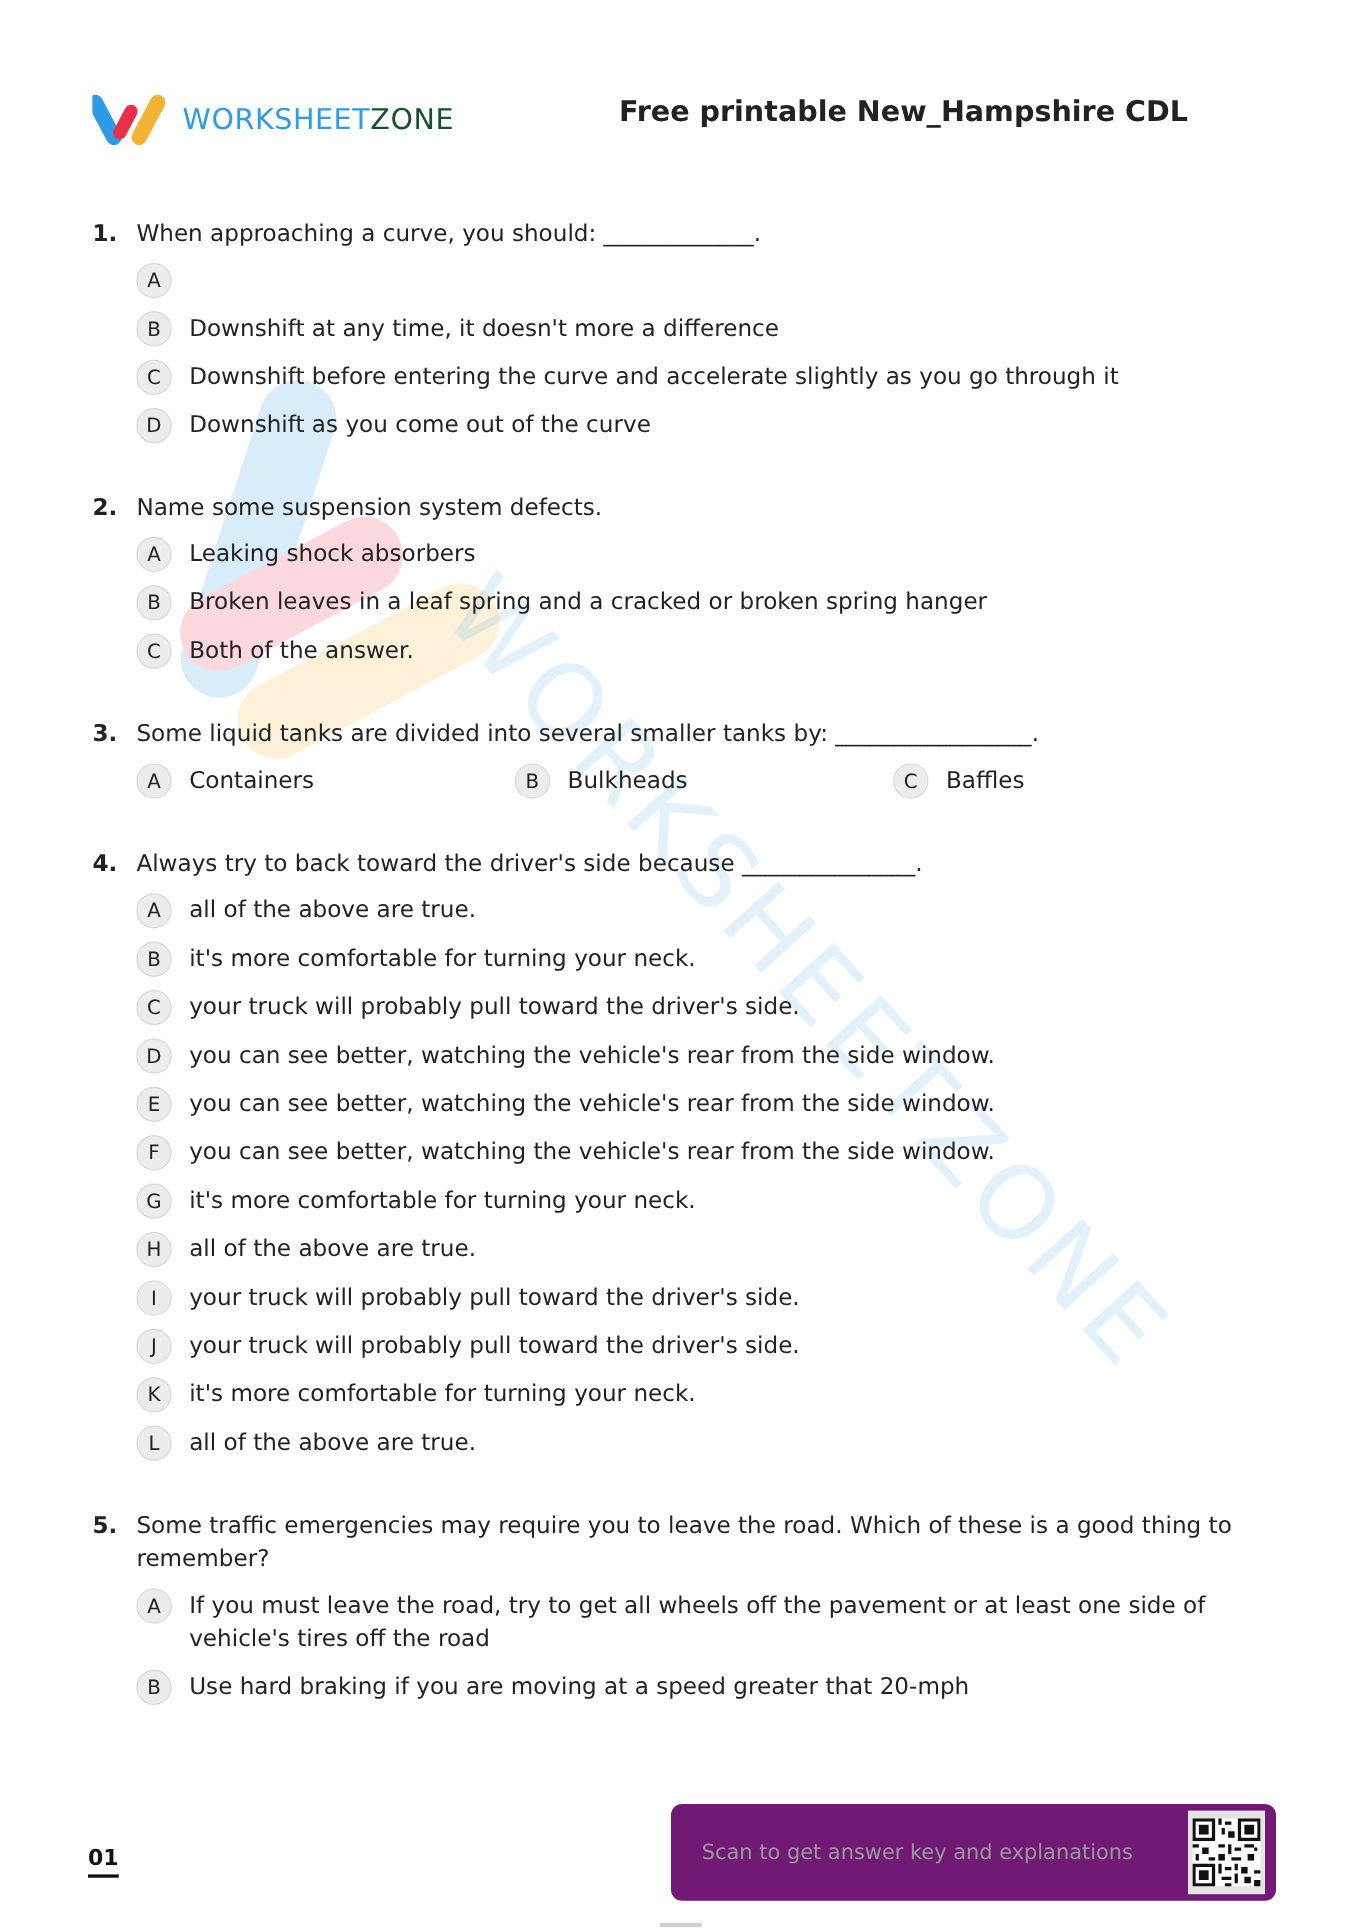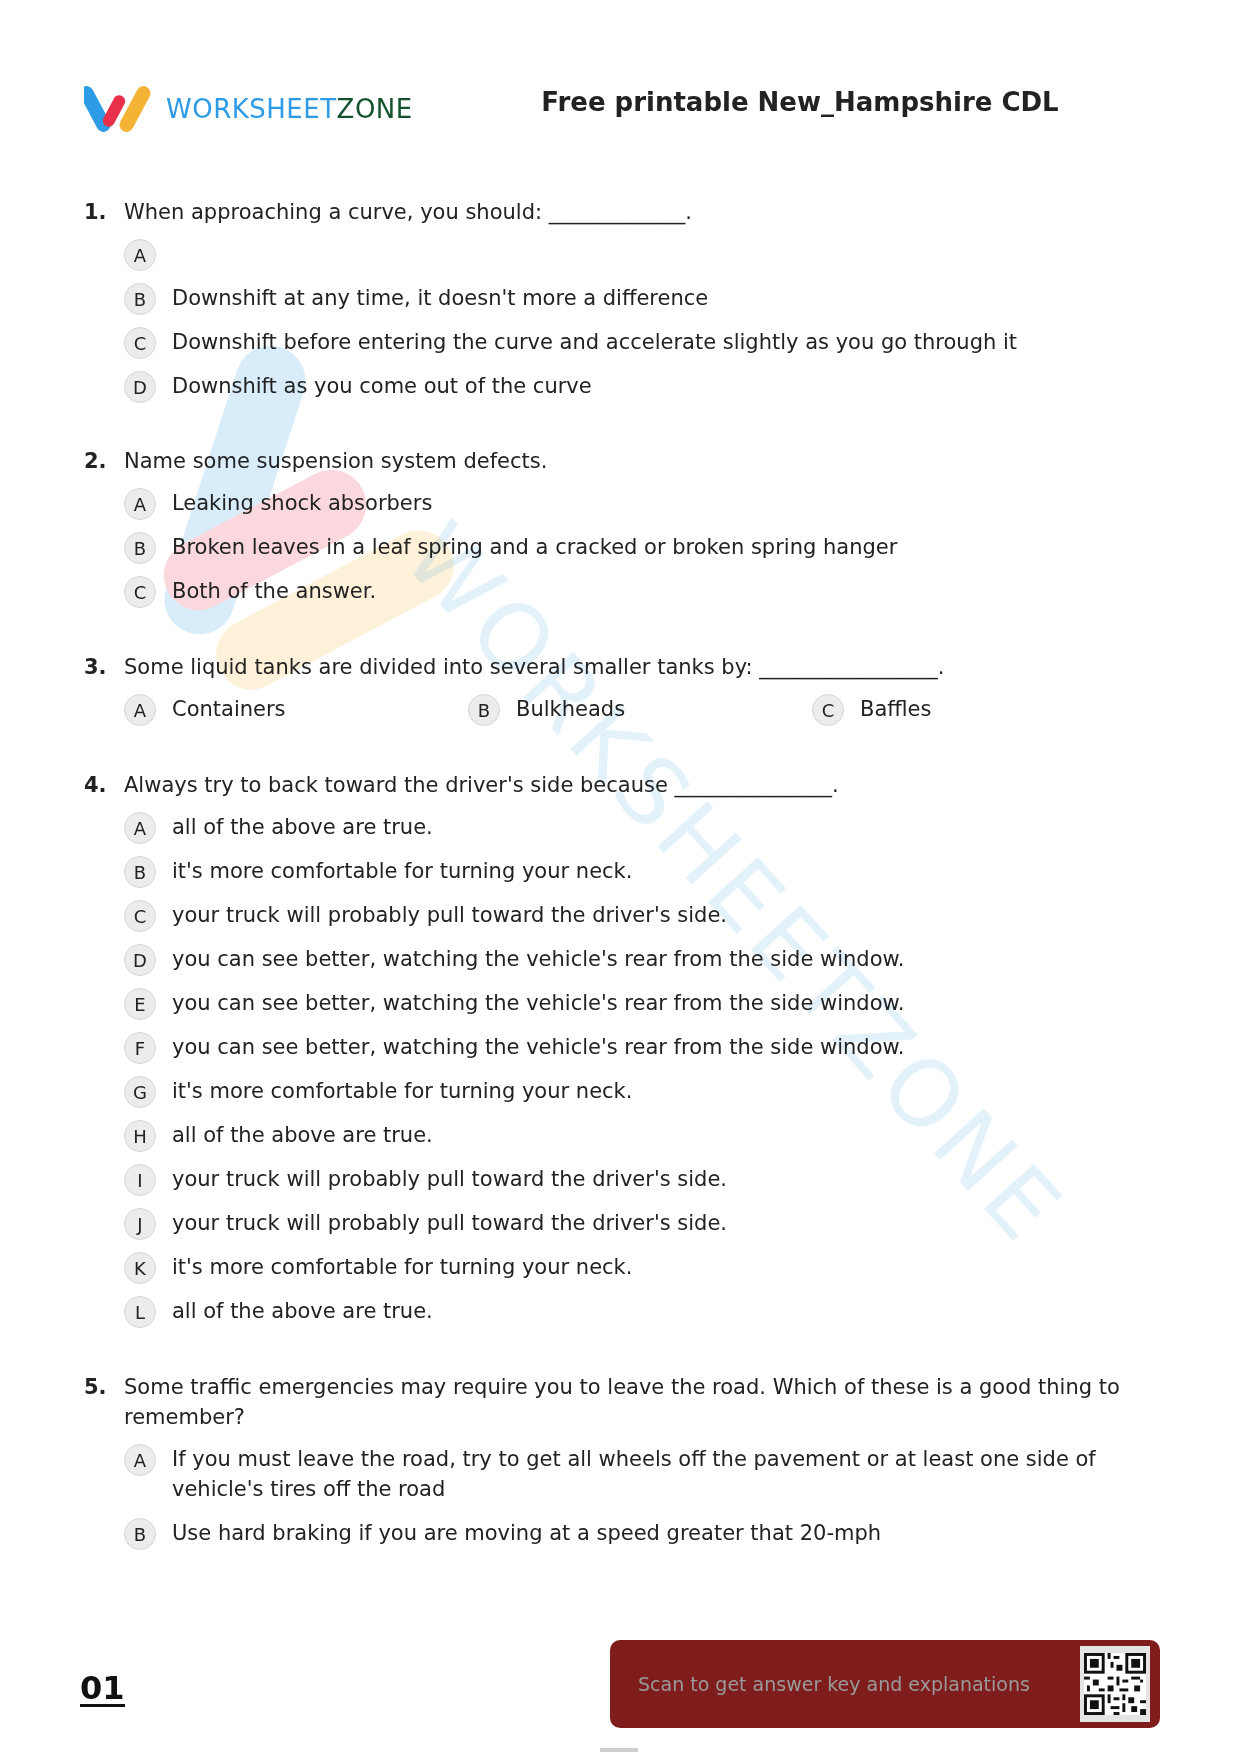--- a/index.html
+++ b/index.html
@@ -8,46 +8,46 @@
       font-family: "DejaVu Sans", sans-serif; color: #1f1f1f;
     }
     .watermark { position: absolute; left: 0; top: 0; width: 1239px; height: 1754px; pointer-events: none; z-index: 0; }
     .header { position: absolute; left: 0; top: 0; width: 1239px; height: 170px; z-index: 1; }
     .logo { position: absolute; left: 84px; top: 82px; display: flex; align-items: center; }
     .logo-mark { width: 70px; height: 54px; position: relative; }
     .logo-text { margin-left: 12px; font-family: "DejaVu Sans", sans-serif; font-size: 26px; letter-spacing: 0.5px; }
     .logo-text .w { color: #2e9be6; text-align: center; }
     .logo-text .z { color: #14532d; }
     .title {
-      position: absolute; left: 520px; top: 82px; width: 560px; text-align: center;
+      position: absolute; left: 520px; top: 82px; width: 560px; text-align: right;
       font-family: "DejaVu Sans", sans-serif; font-weight: bold; font-size: 26px; line-height: 40px; color: #222;
     }
     .content { position: absolute; left: 0; top: 0; width: 1239px; z-index: 1; }
     .q { position: absolute; left: 84px; width: 1080px; }
     .q-row { display: flex; align-items: flex-start; }
     .q-num { width: 40px; font-weight: bold; font-size: 21px; line-height: 30px; color: #222; }
     .q-text { flex: 1; font-size: 21px; line-height: 30px; color: #222; }
     .opts { margin-left: 40px; }
     .opt { display: flex; align-items: flex-start; height: 44px; }
     .opt.tall { height: 74px; }
     .opt-circle {
       width: 30px; height: 30px; border-radius: 50%; background: #ececec; border: 1px solid #d6d6d6;
       display: flex; align-items: center; justify-content: center; font-size: 18px; color: #222;
       flex-shrink: 0; margin-top: 0px;
     }
     .opt-text { margin-left: 16px; font-size: 21px; line-height: 30px; color: #222; }
     .opts.inline { display: flex; }
     .opts.inline .opt { width: 344px; }
     .footer-num {
-      position: absolute; left: 80px; top: 1672px; font-weight: bold; font-size: 32px;
+      position: absolute; left: 80px; top: 1672px; font-weight: bold; font-size: 20px;
       border-bottom: 3px solid #111; line-height: 32px; color: #111; z-index: 1;
     }
     .scan-box {
       position: absolute; left: 610px; top: 1640px; width: 550px; height: 88px;
-      background: #7f1d1d; border-radius: 10px; display: flex; align-items: center; z-index: 1;
+      background: #701a75; border-radius: 10px; display: flex; align-items: center; z-index: 1;
     }
     .scan-text { margin-left: 28px; font-size: 19px; color: #9a9a9a; flex: 1; }
     .qr { width: 70px; height: 76px; background: #e4e4e4; margin-right: 10px; display: flex; align-items: center; justify-content: center; }
     .bottom-tick { position: absolute; left: 600px; top: 1748px; width: 38px; height: 4px; background: #cfcfcf; }
   </style>
 </head>
 <body>
 
 <svg class="watermark" viewBox="0 0 1239 1754">
   <g opacity="0.18">

